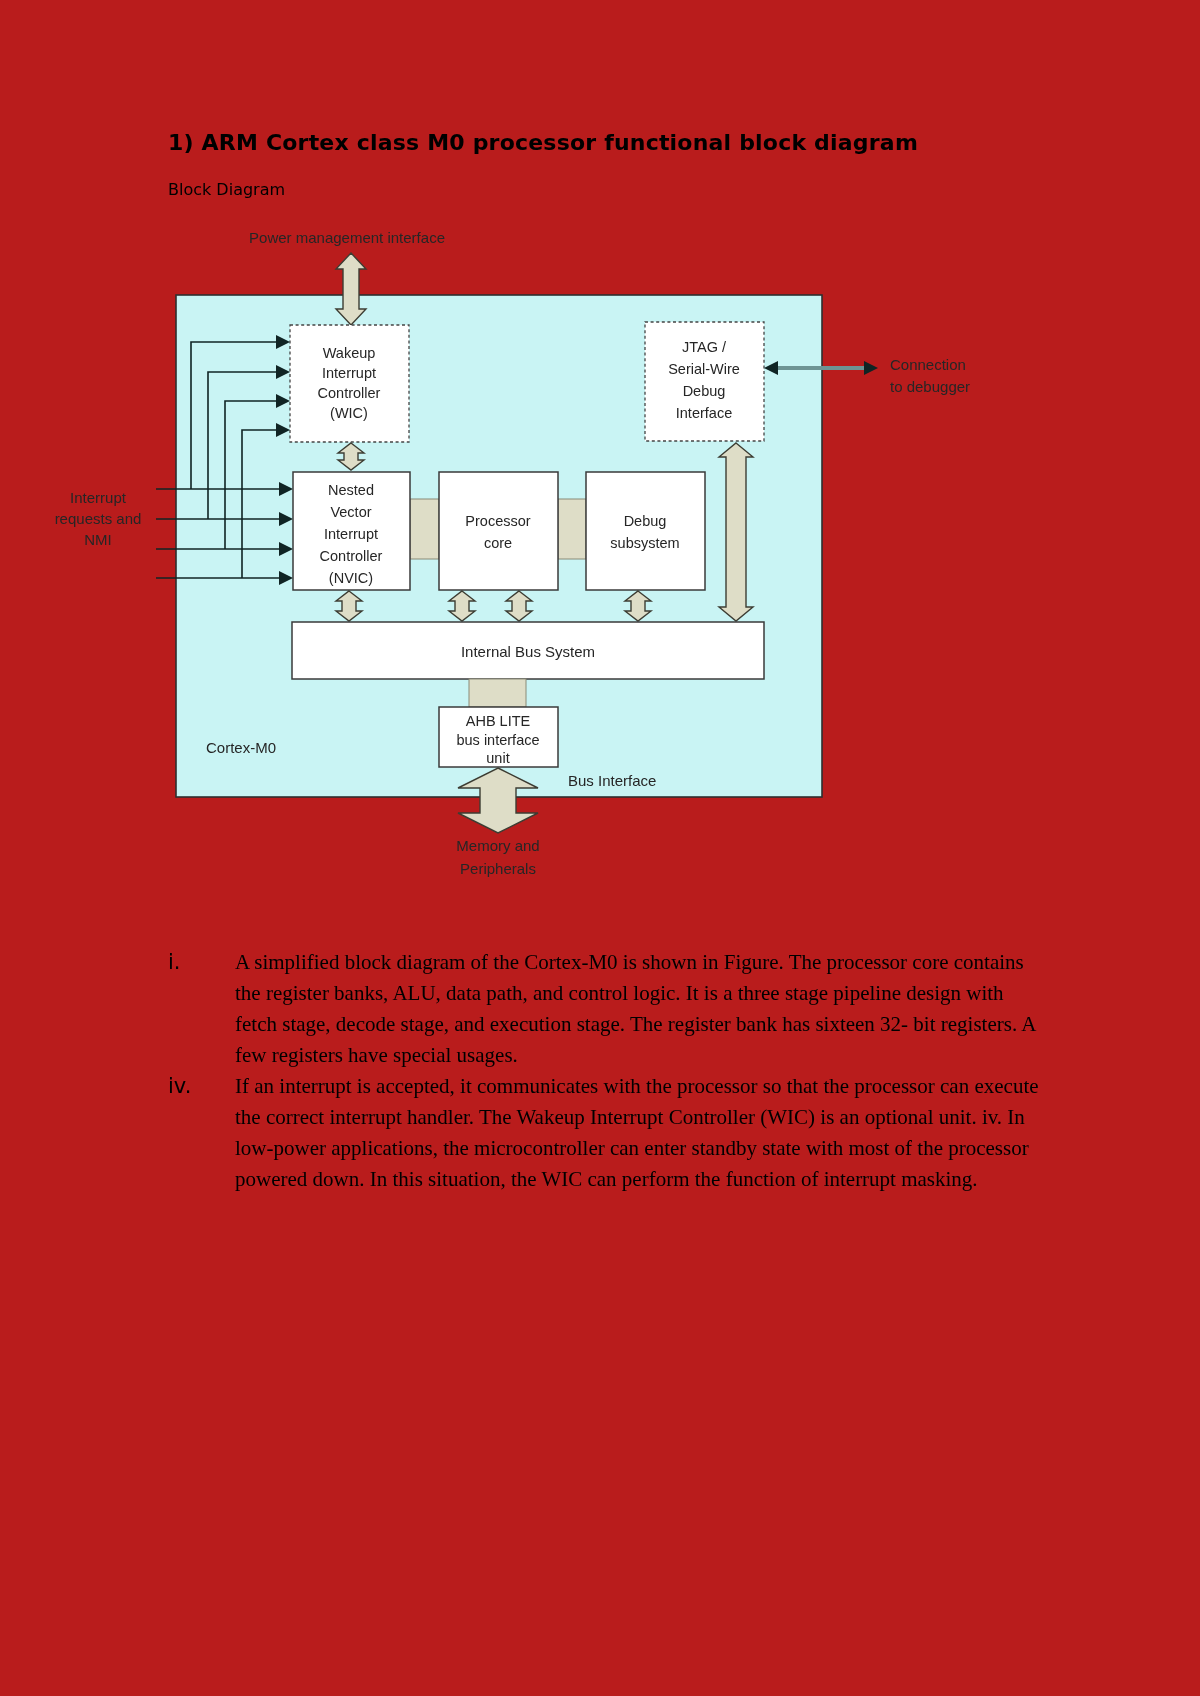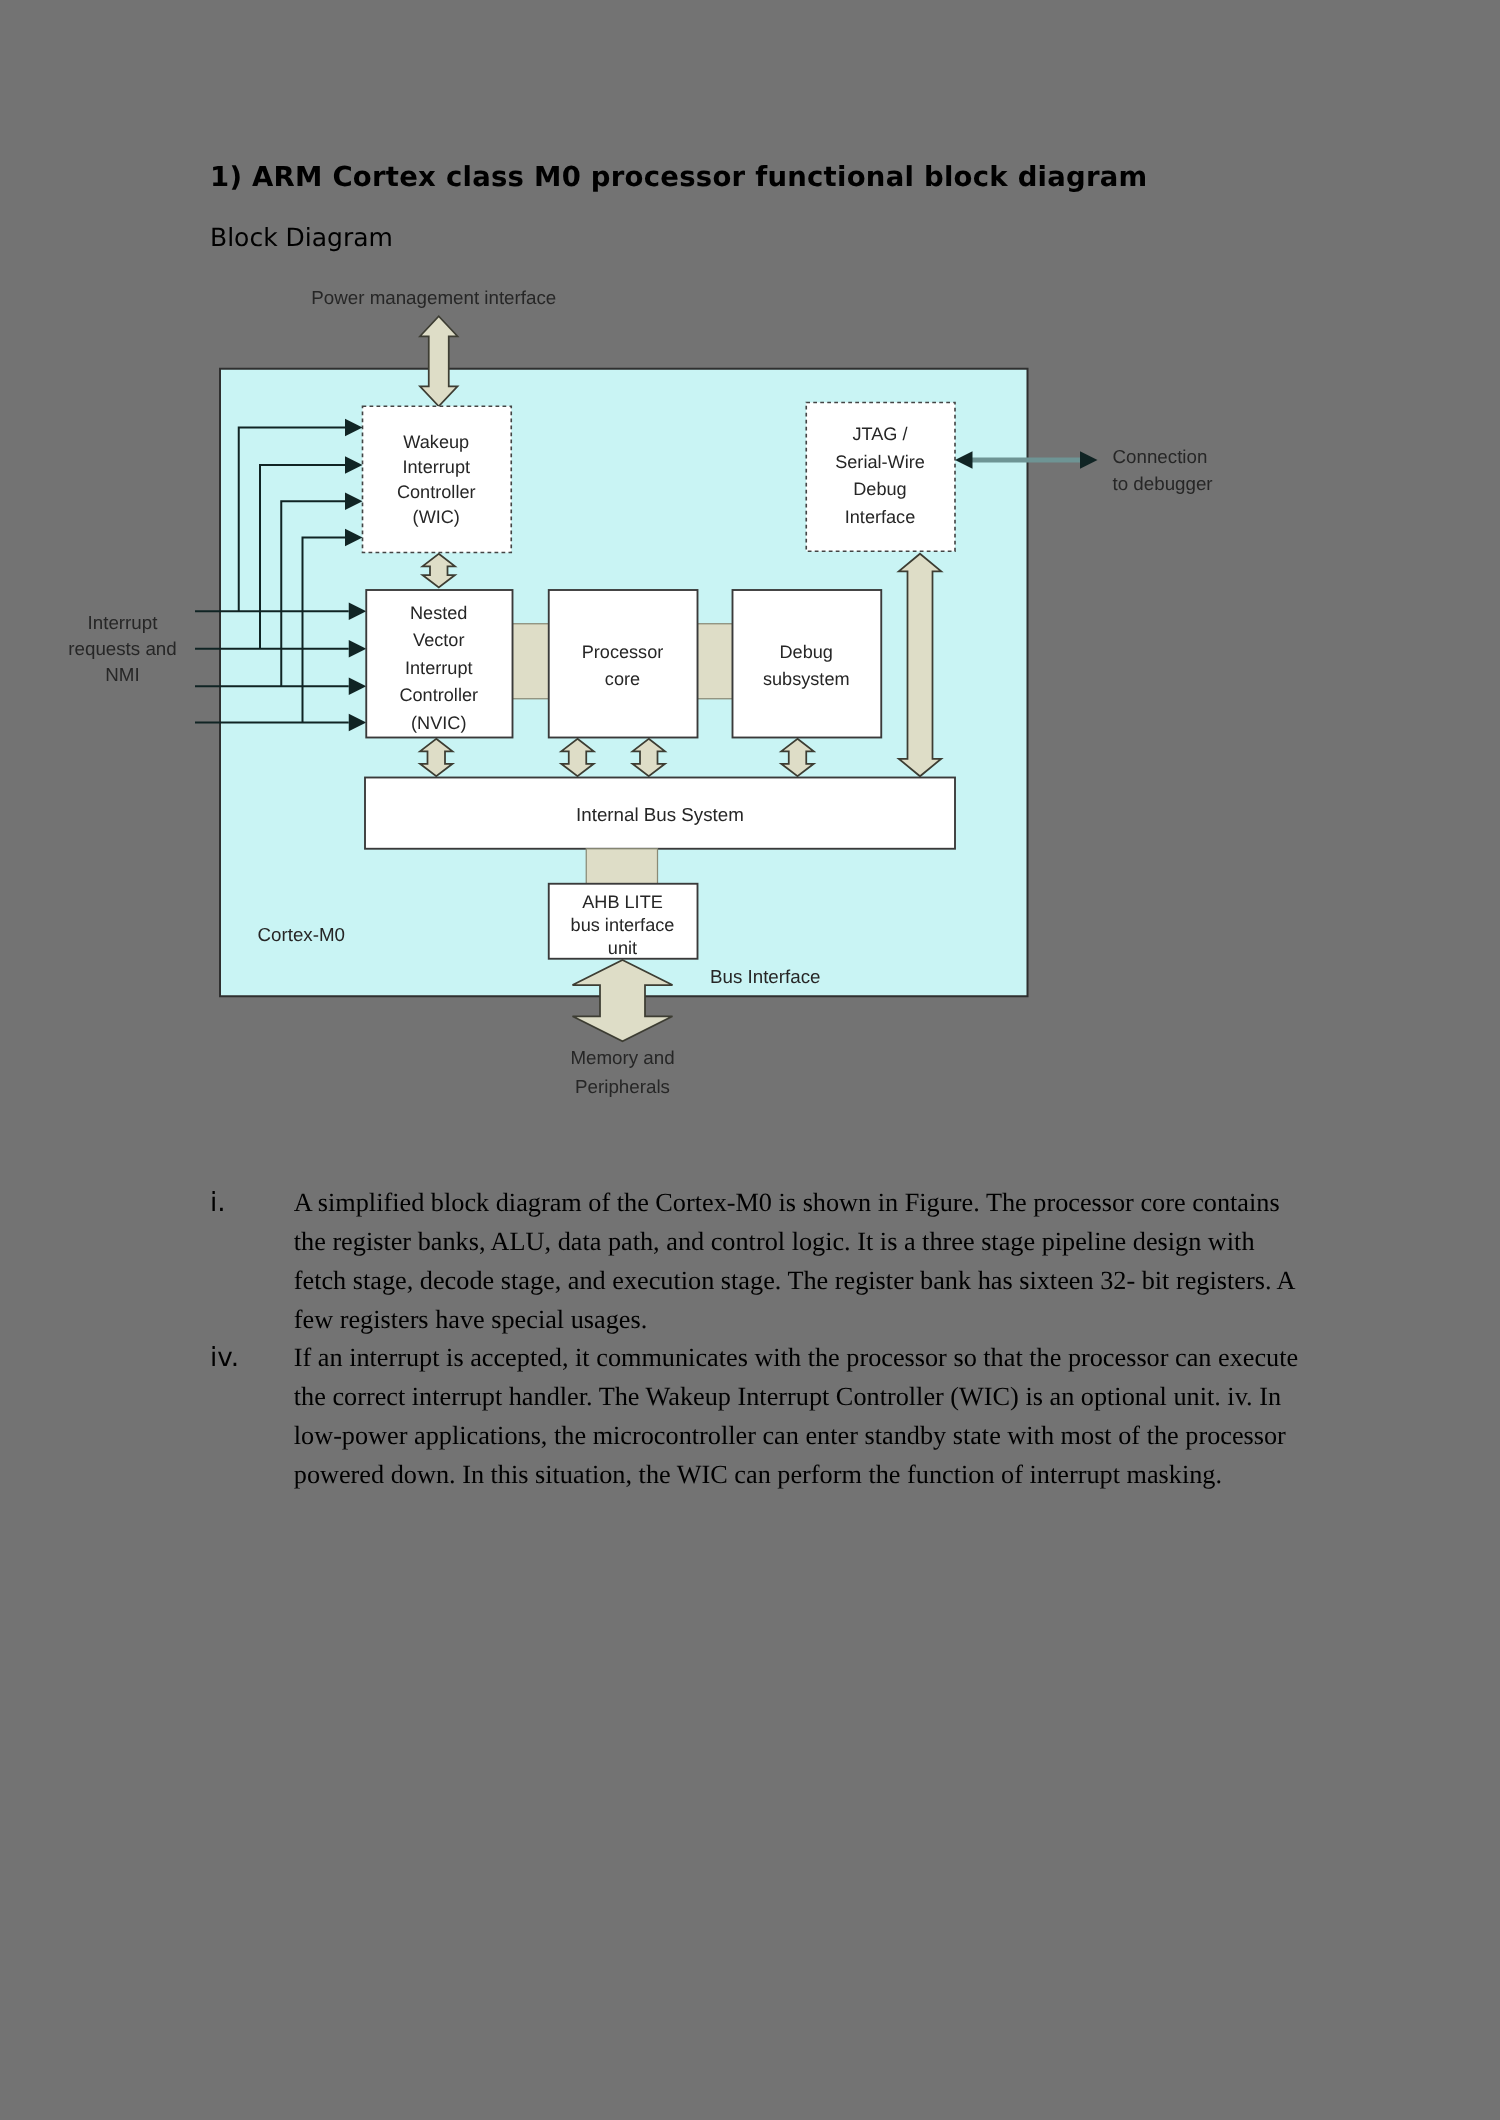--- a/index.html
+++ b/index.html
@@ -1,34 +1,34 @@
 <!DOCTYPE html>
 <html><head>
 <meta charset="utf-8">
 <style>
   html,body{margin:0;padding:0;background:#ffffff;}
   .page{
     position:relative;
     width:1200px;
     height:1696px;
-    background:#737373;
+    background:#b91c1c;
     box-sizing:border-box;
     padding:130px 55px 40px 168px;
     font-family:"DejaVu Sans", sans-serif;
     color:#000;
   }
   .title{
     font-size:22px;
     font-weight:bold;
     line-height:26px;
     margin:0;
     letter-spacing:0.2px;
   }
   .subtitle{
-    font-size:20px;
+    font-size:16px;
     margin:22px 0 0 0;
     line-height:24px;
   }
   .diagram-wrap{ margin:10px 0 0 -168px;padding-left:36px; }
   svg .t{ font-family:"Liberation Sans", sans-serif; font-size:14.5px; fill:#262626; text-anchor:middle;}
   svg .t2{ font-family:"Liberation Sans", sans-serif; font-size:15px; fill:#262626; text-anchor:middle;}
   svg .ts{ font-family:"Liberation Sans", sans-serif; font-size:15px; fill:#262626; text-anchor:start;}
   svg .box{ fill:#ffffff; stroke:#3a3a3a; stroke-width:1.5; }
   svg .dashedbox{ fill:#ffffff; stroke:#444; stroke-width:1.3; stroke-dasharray:3 2.6; }
   svg .wire{ stroke:#102424; stroke-width:1.6; fill:none; }

